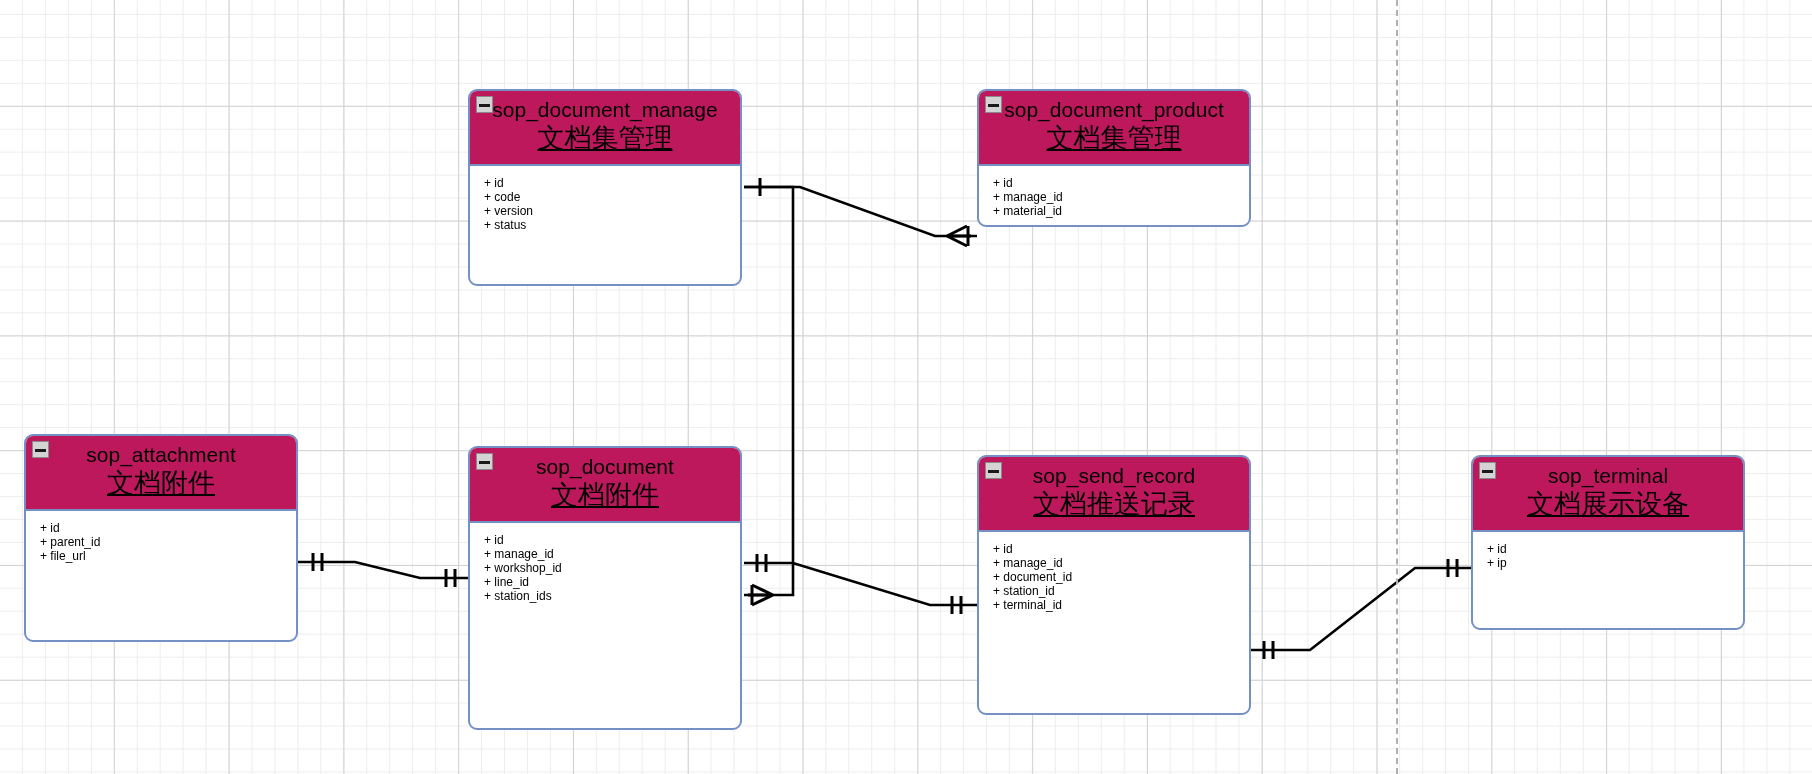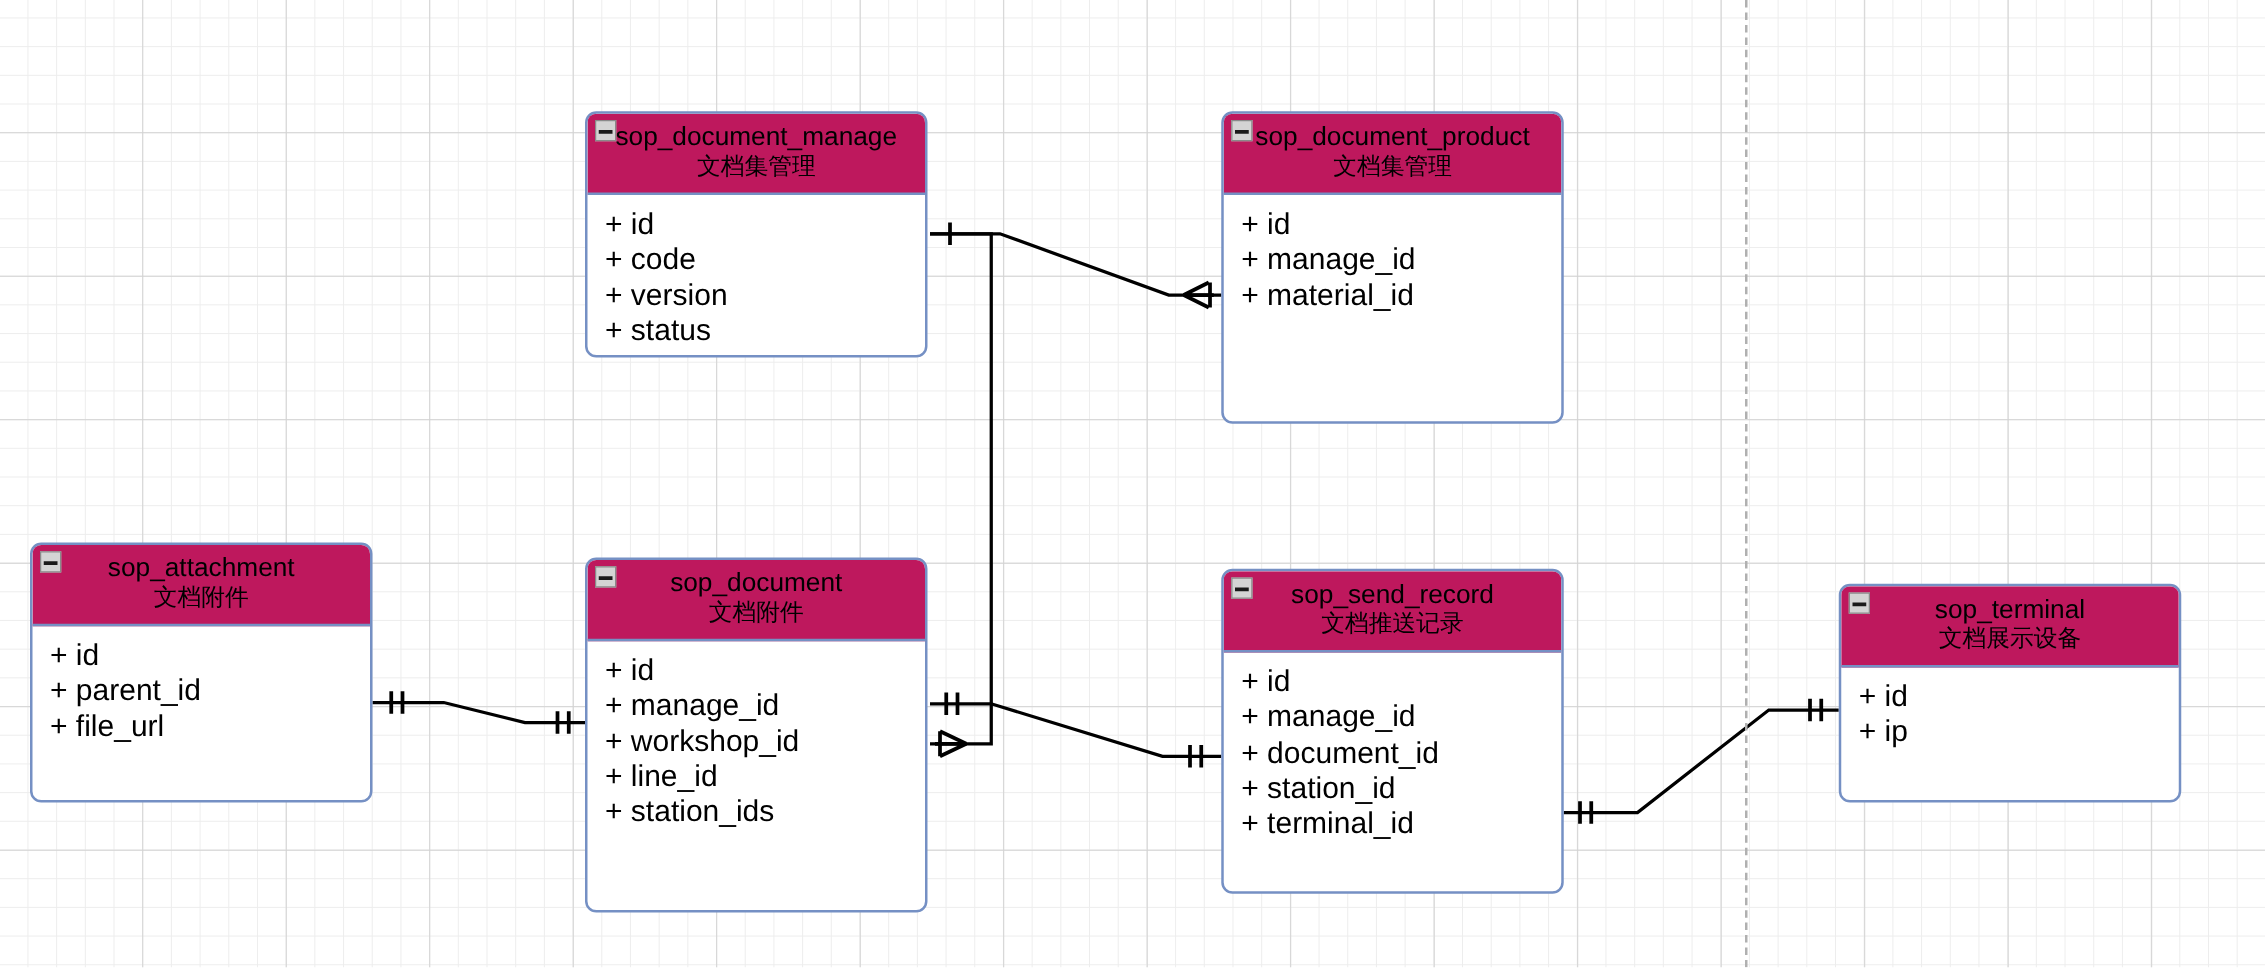--- a/index.html
+++ b/index.html
@@ -72,23 +72,24 @@
     line-height: 1.18;
   }
   .entity-name {
     display: block;
     font-size: 21px;
     color: #000000;
     white-space: nowrap;
   }
   .entity-alias {
     display: block;
-    font-size: 19px;
+    font-size: 27px;
     color: #000000;
     white-space: nowrap;
+    text-decoration: underline;
   }
   .collapse-icon {
     position: absolute;
     left: 6px;
     top: 5px;
     width: 17px;
     height: 17px;
     box-sizing: border-box;
     background: #d4d4d4;
     border: 1px solid #8a8a8a;
@@ -99,21 +100,21 @@
     left: 2px;
     right: 2px;
     top: 7px;
     height: 3px;
     background: #1a1a1a;
   }
   .entity-body {
     padding: 10px 0 10px 0;
   }
   .attr {
-    font-size: 24px;
+    font-size: 12px;
     color: #000000;
     line-height: 1.18;
     padding: 0 8px 0 14px;
     white-space: nowrap;
   }
 </style>
 </head>
 <body>
 
 <div id="canvas">
@@ -166,21 +167,21 @@
       <span class="entity-alias">文档集管理</span>
     </div>
     <div class="entity-body">
       <div class="attr">+&nbsp;<span>id</span></div>
       <div class="attr">+&nbsp;<span>code</span></div>
       <div class="attr">+&nbsp;<span>version</span></div>
       <div class="attr">+&nbsp;<span>status</span></div>
     </div>
   </div>
 
-  <div class="entity" style="left:977px; top:89px; width:274px; height:250px;">
+  <div class="entity" style="left:977px; top:89px; width:274px; height:138px;">
     <div class="entity-header">
       <span class="collapse-icon"></span>
       <span class="entity-name">sop_document_product</span>
       <span class="entity-alias">文档集管理</span>
     </div>
     <div class="entity-body">
       <div class="attr">+&nbsp;<span>id</span></div>
       <div class="attr">+&nbsp;<span>manage_id</span></div>
       <div class="attr">+&nbsp;<span>material_id</span></div>
     </div>
@@ -222,21 +223,21 @@
     </div>
     <div class="entity-body">
       <div class="attr">+&nbsp;<span>id</span></div>
       <div class="attr">+&nbsp;<span>manage_id</span></div>
       <div class="attr">+&nbsp;<span>document_id</span></div>
       <div class="attr">+&nbsp;<span>station_id</span></div>
       <div class="attr">+&nbsp;<span>terminal_id</span></div>
     </div>
   </div>
 
-  <div class="entity" style="left:1471px; top:455px; width:274px; height:175px;margin-top:12px;">
+  <div class="entity" style="left:1471px; top:455px; width:274px; height:175px;">
     <div class="entity-header">
       <span class="collapse-icon"></span>
       <span class="entity-name">sop_terminal</span>
       <span class="entity-alias">文档展示设备</span>
     </div>
     <div class="entity-body">
       <div class="attr">+&nbsp;<span>id</span></div>
       <div class="attr">+&nbsp;<span>ip</span></div>
     </div>
   </div>

